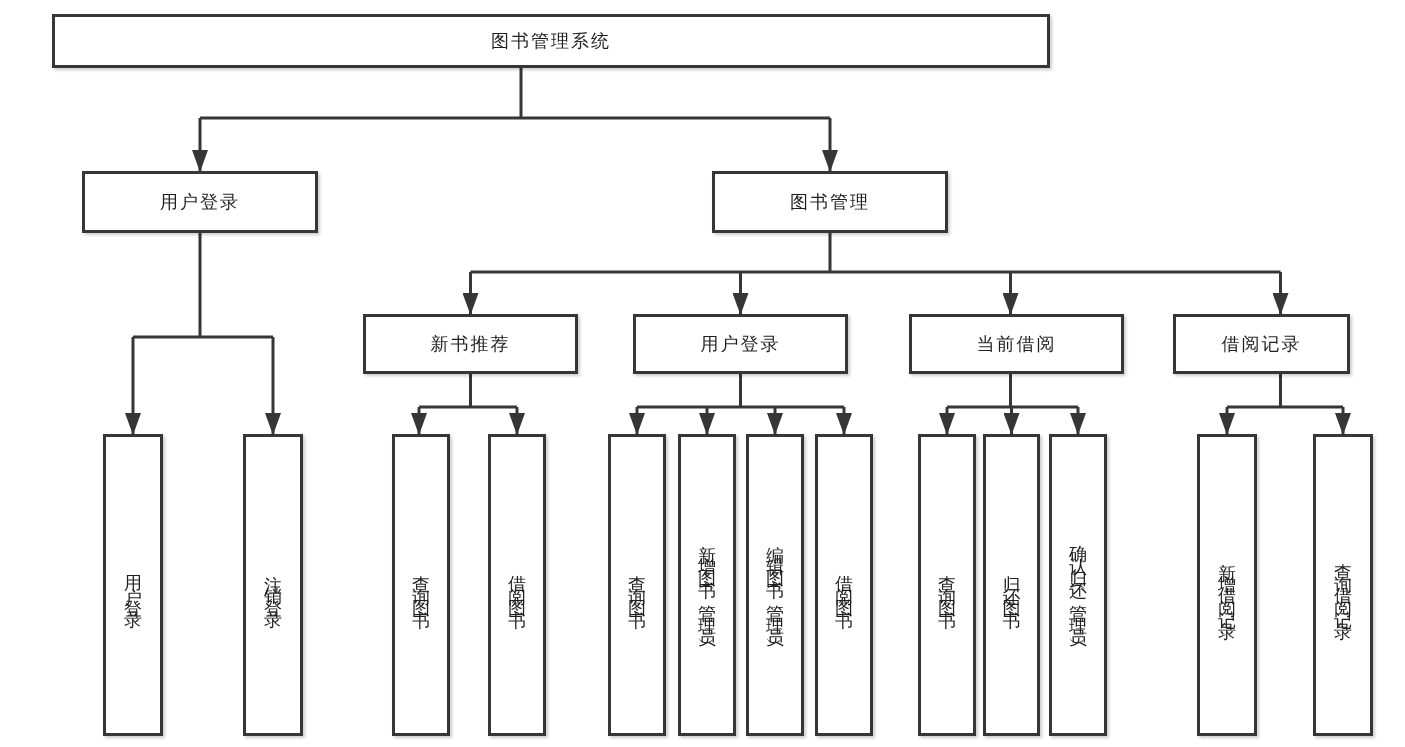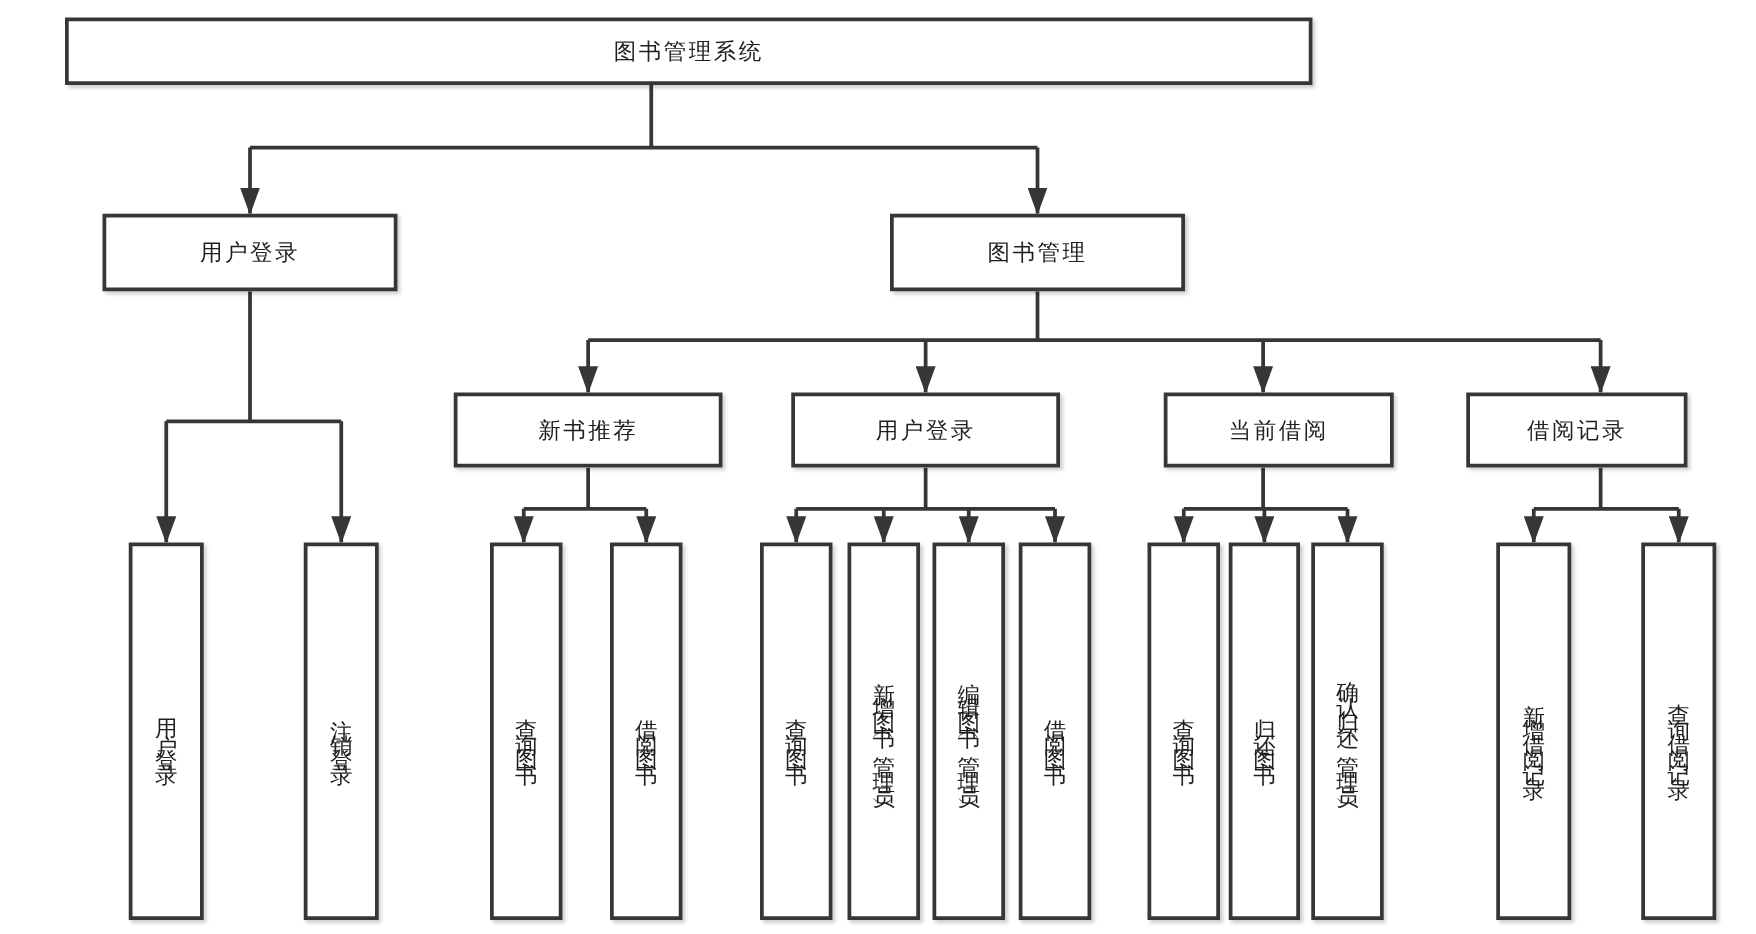--- a/index.html
+++ b/index.html
@@ -28,21 +28,21 @@
     font-size:18px;
     letter-spacing:12px;
     line-height:1;
   }
   
   .n-root{left:22px;top:14px;width:998px;height:54px;margin-left:30px;}
   .n-user{left:82px;top:171px;width:236px;height:62px;}
   .n-book{left:712px;top:171px;width:236px;height:62px;}
   .n-g0{left:363px;top:314px;width:215px;height:60px;}
   .n-g1{left:633px;top:314px;width:215px;height:60px;}
-  .n-g2{left:931px;top:314px;width:184px;height:60px;}
+  .n-g2{left:909px;top:314px;width:215px;height:60px;}
   .n-g3{left:1173px;top:314px;width:177px;height:60px;}
   .n-u0{left:103px;top:434px;width:60px;height:302px;}
   .n-u1{left:243px;top:434px;width:60px;height:302px;}
   .n-g0c0{left:392px;top:434px;width:58px;height:302px;}
   .n-g0c1{left:488px;top:434px;width:58px;height:302px;}
   .n-g1c0{left:608px;top:434px;width:58px;height:302px;}
   .n-g1c1{left:678px;top:434px;width:58px;height:302px;}
   .n-g1c2{left:746px;top:434px;width:58px;height:302px;}
   .n-g1c3{left:815px;top:434px;width:58px;height:302px;}
   .n-g2c0{left:918px;top:434px;width:58px;height:302px;}

